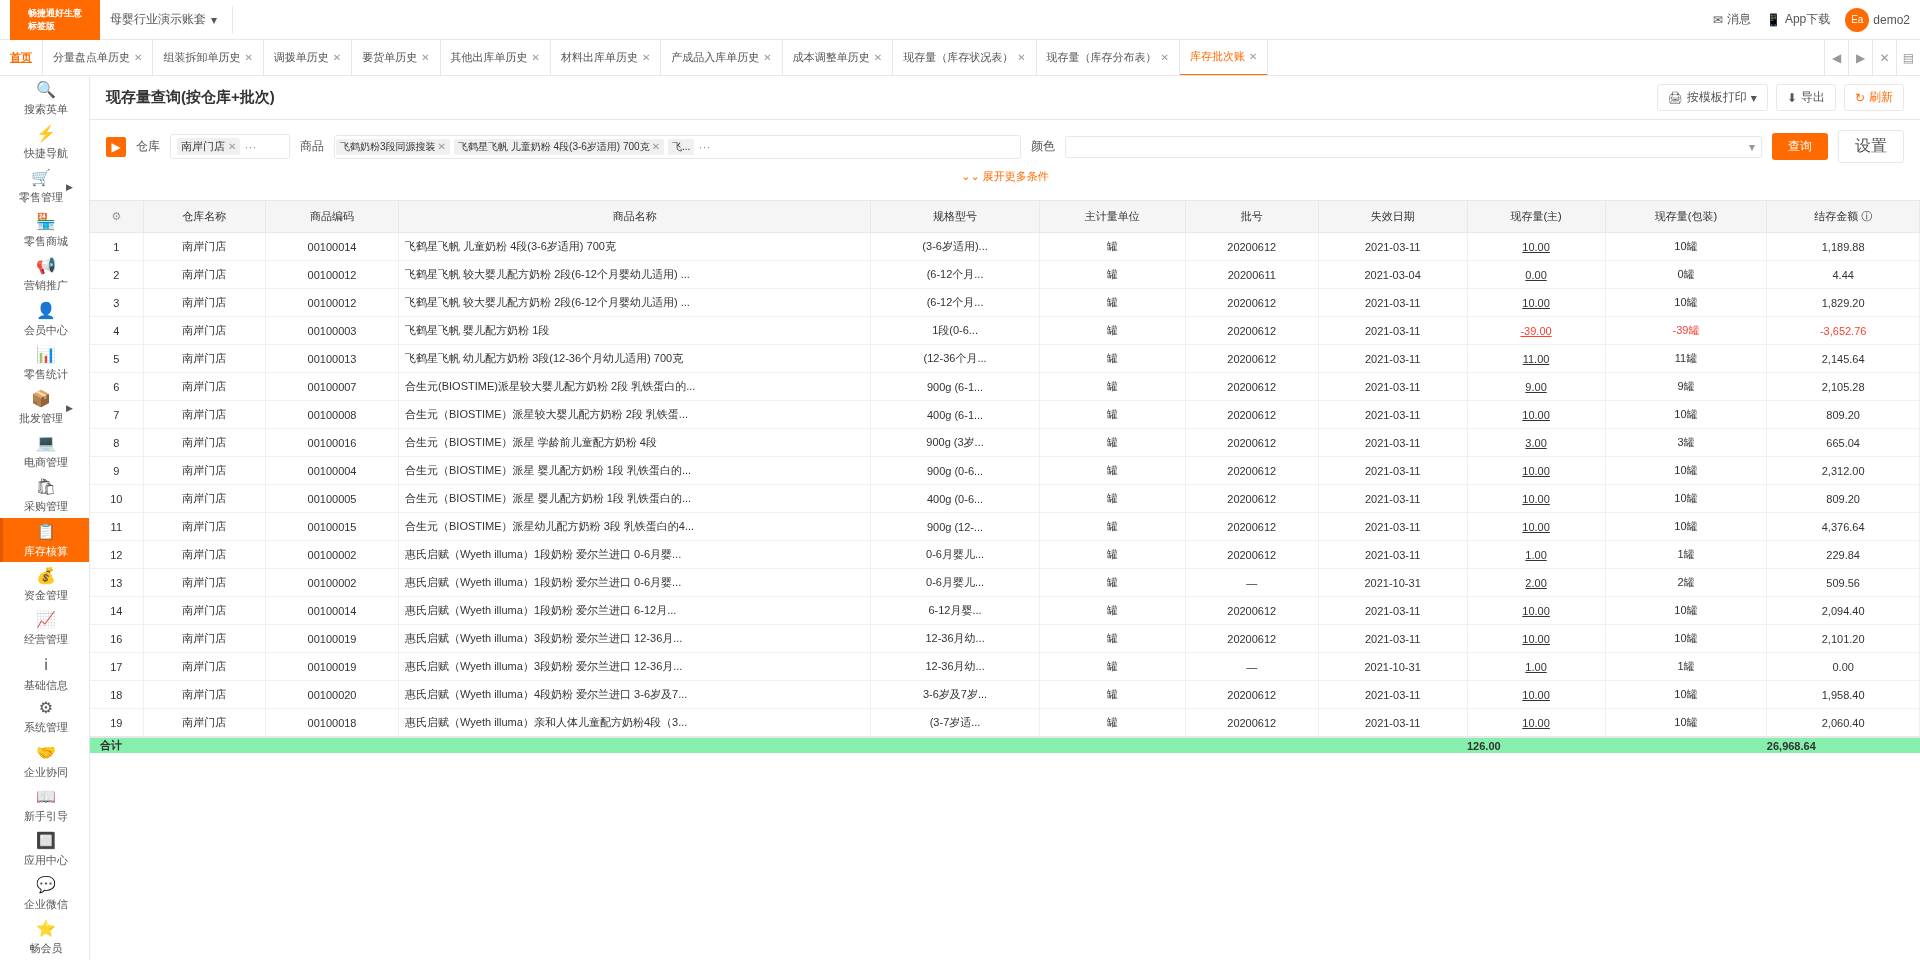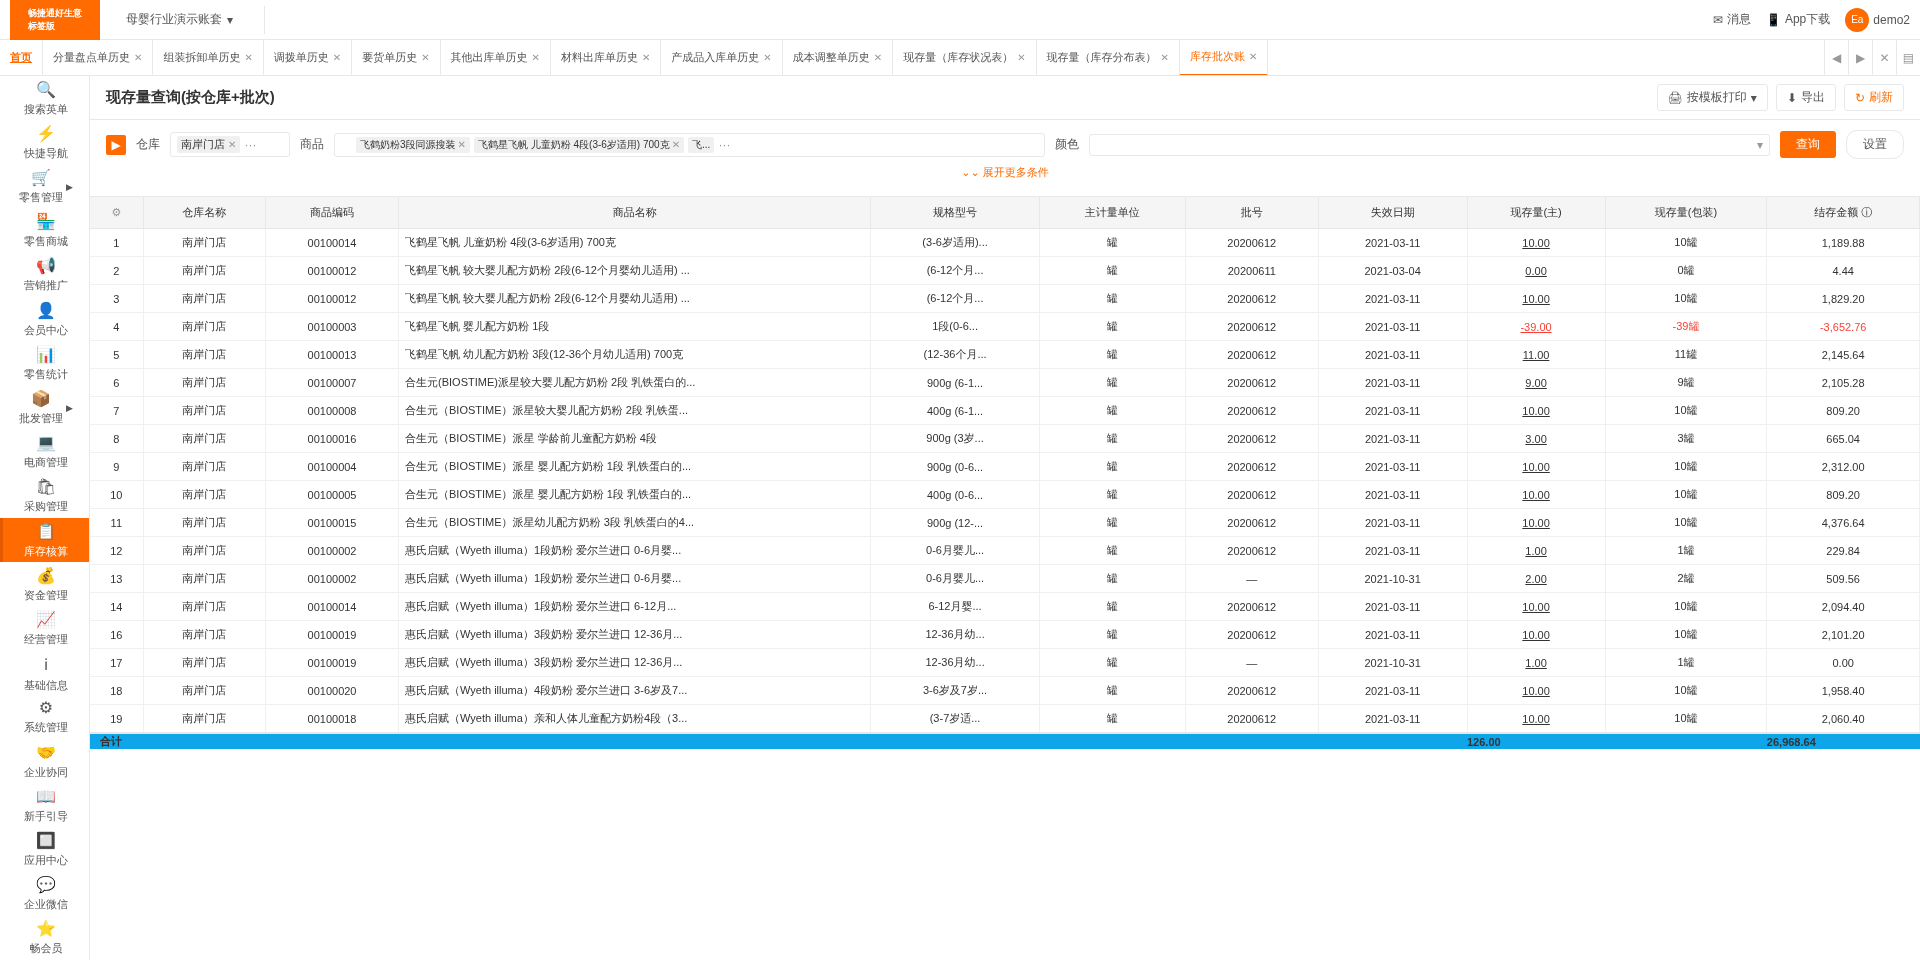--- a/index.html
+++ b/index.html
@@ -1,21 +1,21 @@
 <!DOCTYPE html>
 <html><head>
   <meta charset="utf-8">
   <style>
     * { box-sizing: border-box; margin: 0; padding: 0; }
     body { font-family: 'Microsoft YaHei', Arial, sans-serif; font-size: 12px; background: #f5f5f5; color: #333; overflow: hidden; }
 
     
     .top-bar { height: 40px; background: #fff; display: flex; align-items: center; border-bottom: 1px solid #e8e8e8; padding: 0 10px; }
     .logo { width: 90px; background: #ff6b00; color: #fff; font-size: 11px; height: 54px; display: flex; align-items: center; justify-content: center; font-weight: bold; flex-shrink: 0; }
-    .dropdown-select { display: flex; align-items: center; padding: 0 26px; font-size: 12px; color: #555; border-right: 1px solid #e8e8e8; height: 28px; cursor: pointer; }
+    .dropdown-select { display: flex; align-items: center; padding: 0 10px; font-size: 12px; color: #555; border-right: 1px solid #e8e8e8; height: 28px; cursor: pointer; }
     .dropdown-select span { margin-right: 5px; }
     .top-right { margin-left: auto; display: flex; align-items: center; gap: 15px; }
     .top-right-item { display: flex; align-items: center; gap: 4px; font-size: 12px; color: #555; cursor: pointer; }
 
     
     .tabs-bar { background: #fff; border-bottom: 1px solid #e8e8e8; display: flex; align-items: center; height: 36px; overflow: hidden; }
     .tab-item { display: flex; align-items: center; padding: 0 10px; height: 36px; border-right: 1px solid #e8e8e8; font-size: 11px; color: #555; cursor: pointer; white-space: nowrap; flex-shrink: 0; }
     .tab-item.active { color: #ff6b00; border-bottom: 2px solid #ff6b00; }
     .tab-home { background: #fff; color: #ff6b00; font-weight: bold; text-decoration: underline; }
     .tab-close { margin-left: 4px; color: #999; font-size: 10px; }
@@ -43,37 +43,37 @@
     .btn-refresh { display: flex; align-items: center; gap: 4px; padding: 4px 10px; border: 1px solid #e8e8e8; border-radius: 3px; cursor: pointer; font-size: 12px; color: #ff6b00; background: #fff; }
 
     
     .search-area { background: #fff; padding: 10px 16px; border-bottom: 1px solid #e8e8e8; }
     .search-row { display: flex; align-items: center; gap: 10px; flex-wrap: nowrap; }
     .search-label { font-size: 12px; color: #555; white-space: nowrap; flex-shrink: 0; }
     .search-tag-input { display: flex; align-items: center; border: 1px solid #e8e8e8; border-radius: 3px; padding: 3px 6px; min-width: 120px; gap: 4px; background: #fff; }
     .search-tag { background: #f0f0f0; border-radius: 2px; padding: 1px 4px; font-size: 11px; display: flex; align-items: center; gap: 3px; white-space: nowrap; }
     .search-tag-close { cursor: pointer; color: #999; font-size: 10px; }
     .search-dots { color: #999; cursor: pointer; }
-    .search-product-area { display: flex; align-items: center; border: 1px solid #e8e8e8; border-radius: 3px; padding: 3px 21px; flex: 1; gap: 4px; }
+    .search-product-area { display: flex; align-items: center; border: 1px solid #e8e8e8; border-radius: 3px; padding: 3px 1px; flex: 1; gap: 4px; }
     .product-tag { background: #f0f0f0; border-radius: 2px; padding: 1px 4px; font-size: 10px; display: flex; align-items: center; gap: 2px; white-space: nowrap; }
     .search-color-area { display: flex; align-items: center; border: 1px solid #e8e8e8; border-radius: 3px; padding: 3px 6px; min-width: 80px; }
     .search-color-down { margin-left: auto; color: #999; }
     .btn-query { background: #ff6b00; color: #fff; border: none; border-radius: 3px; padding: 5px 16px; cursor: pointer; font-size: 12px; }
-    .btn-settings { background: #fff; color: #555; border: 1px solid #e8e8e8; border-radius: 11px; padding: 5px 16px; cursor: pointer; font-size: 12px; }
+    .btn-settings { background: #fff; color: #555; border: 1px solid #e8e8e8; border-radius: 3px; padding: 5px 16px; cursor: pointer; font-size: 16px; }
     .expand-more { display: flex; align-items: center; justify-content: center; padding: 6px; color: #ff6b00; font-size: 11px; cursor: pointer; gap: 3px; }
 
     
     .table-wrapper { flex: 1; overflow-y: auto; background: #fff; margin: 0; }
     table { width: 100%; border-collapse: collapse; font-size: 11px; }
     thead th { background: #f5f5f5; padding: 8px 6px; text-align: center; border-bottom: 1px solid #e8e8e8; border-right: 1px solid #e8e8e8; font-weight: normal; color: #333; white-space: nowrap; position: sticky; top: 0; z-index: 10; }
     tbody td { padding: 6px 6px; border-bottom: 1px solid #f0f0f0; border-right: 1px solid #f0f0f0; text-align: center; color: #333; }
     .td-left { text-align: left; }
     .td-underline { text-decoration: underline; cursor: pointer; }
     .td-red { color: #f44336; }
-    .tfoot-row td { background: #0ea5e9; font-weight: bold; border-top: 2px solid #e8e8e8; }
+    .tfoot-row td { background: #86efac; font-weight: bold; border-top: 2px solid #e8e8e8; }
     .expand-btn { background: #ff6b00; color: #fff; border: none; border-radius: 2px; width: 20px; height: 20px; cursor: pointer; font-size: 12px; display: flex; align-items: center; justify-content: center; flex-shrink: 0; }
   </style>
 </head>
 <body>
 
 <div style="display:flex; flex-direction:column; height:960px; overflow:hidden;">
   <div class="top-bar">
     <div class="logo">
       <div>
         <div style="font-size:9px;">畅捷通好生意</div>

